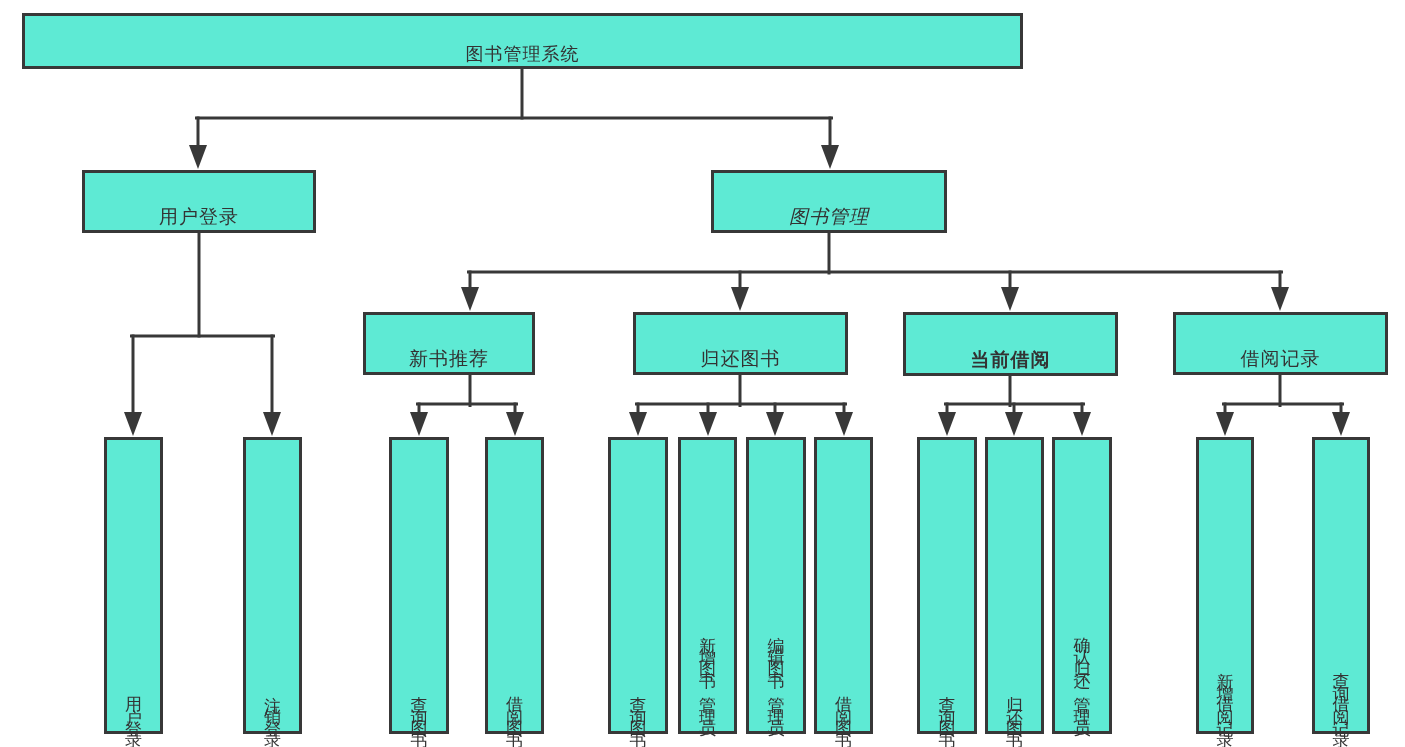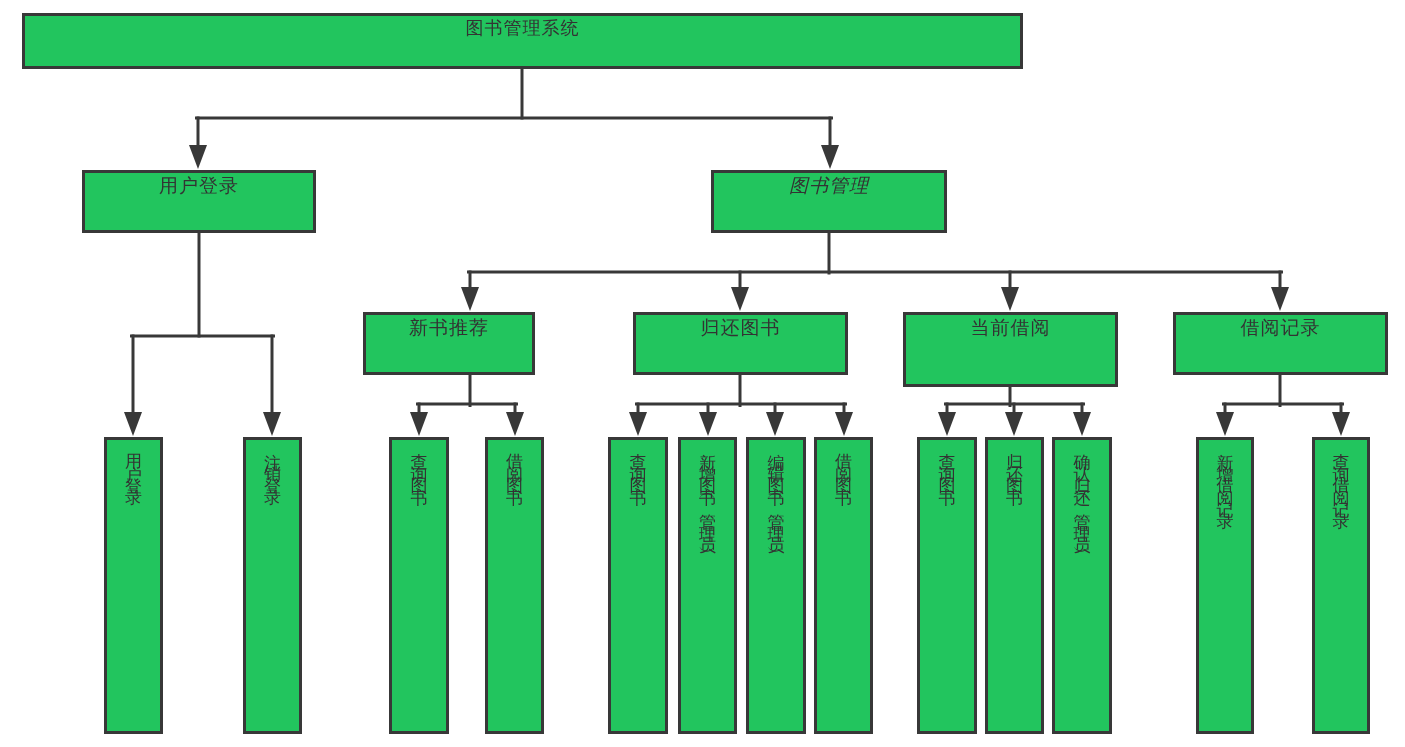--- a/index.html
+++ b/index.html
@@ -18,23 +18,23 @@
   #wires {
     position: absolute;
     left: 0;
     top: 0;
     z-index: 0;
   }
   .box {
     position: absolute;
     box-sizing: border-box;
     border: 3px solid #383838;
-    background: #22c55e;
+    background: #5eead4;
     display: flex;
-    align-items: flex-start;
+    align-items: flex-end;
     justify-content: center;
     z-index: 1;
     color: #333333;
   }
   .box.h span {
     white-space: nowrap;
     letter-spacing: 1px;
   }
   .root-label { font-size: 18px; }
   .l2-label, .l3-label { font-size: 19px; }
@@ -137,21 +137,21 @@
   <div class="box h" style="left:711px;top:170px;width:236px;height:63px;font-style:italic;">
     <span class="l2-label">图书管理</span>
   </div>
 
   <div class="box h" style="left:363px;top:312px;width:172px;height:63px;">
     <span class="l3-label">新书推荐</span>
   </div>
   <div class="box h" style="left:633px;top:312px;width:215px;height:63px;">
     <span class="l3-label">归还图书</span>
   </div>
-  <div class="box h" style="left:903px;top:312px;width:215px;height:75px;">
+  <div class="box h" style="left:903px;top:312px;width:215px;height:64px;font-weight:bold;">
     <span class="l3-label">当前借阅</span>
   </div>
   <div class="box h" style="left:1173px;top:312px;width:215px;height:63px;">
     <span class="l3-label">借阅记录</span>
   </div>
 
   <div class="box" style="left:104px;top:437px;width:59px;height:297px;">
     <span class="vtext">用户登录</span>
   </div>
   <div class="box" style="left:243px;top:437px;width:59px;height:297px;">

